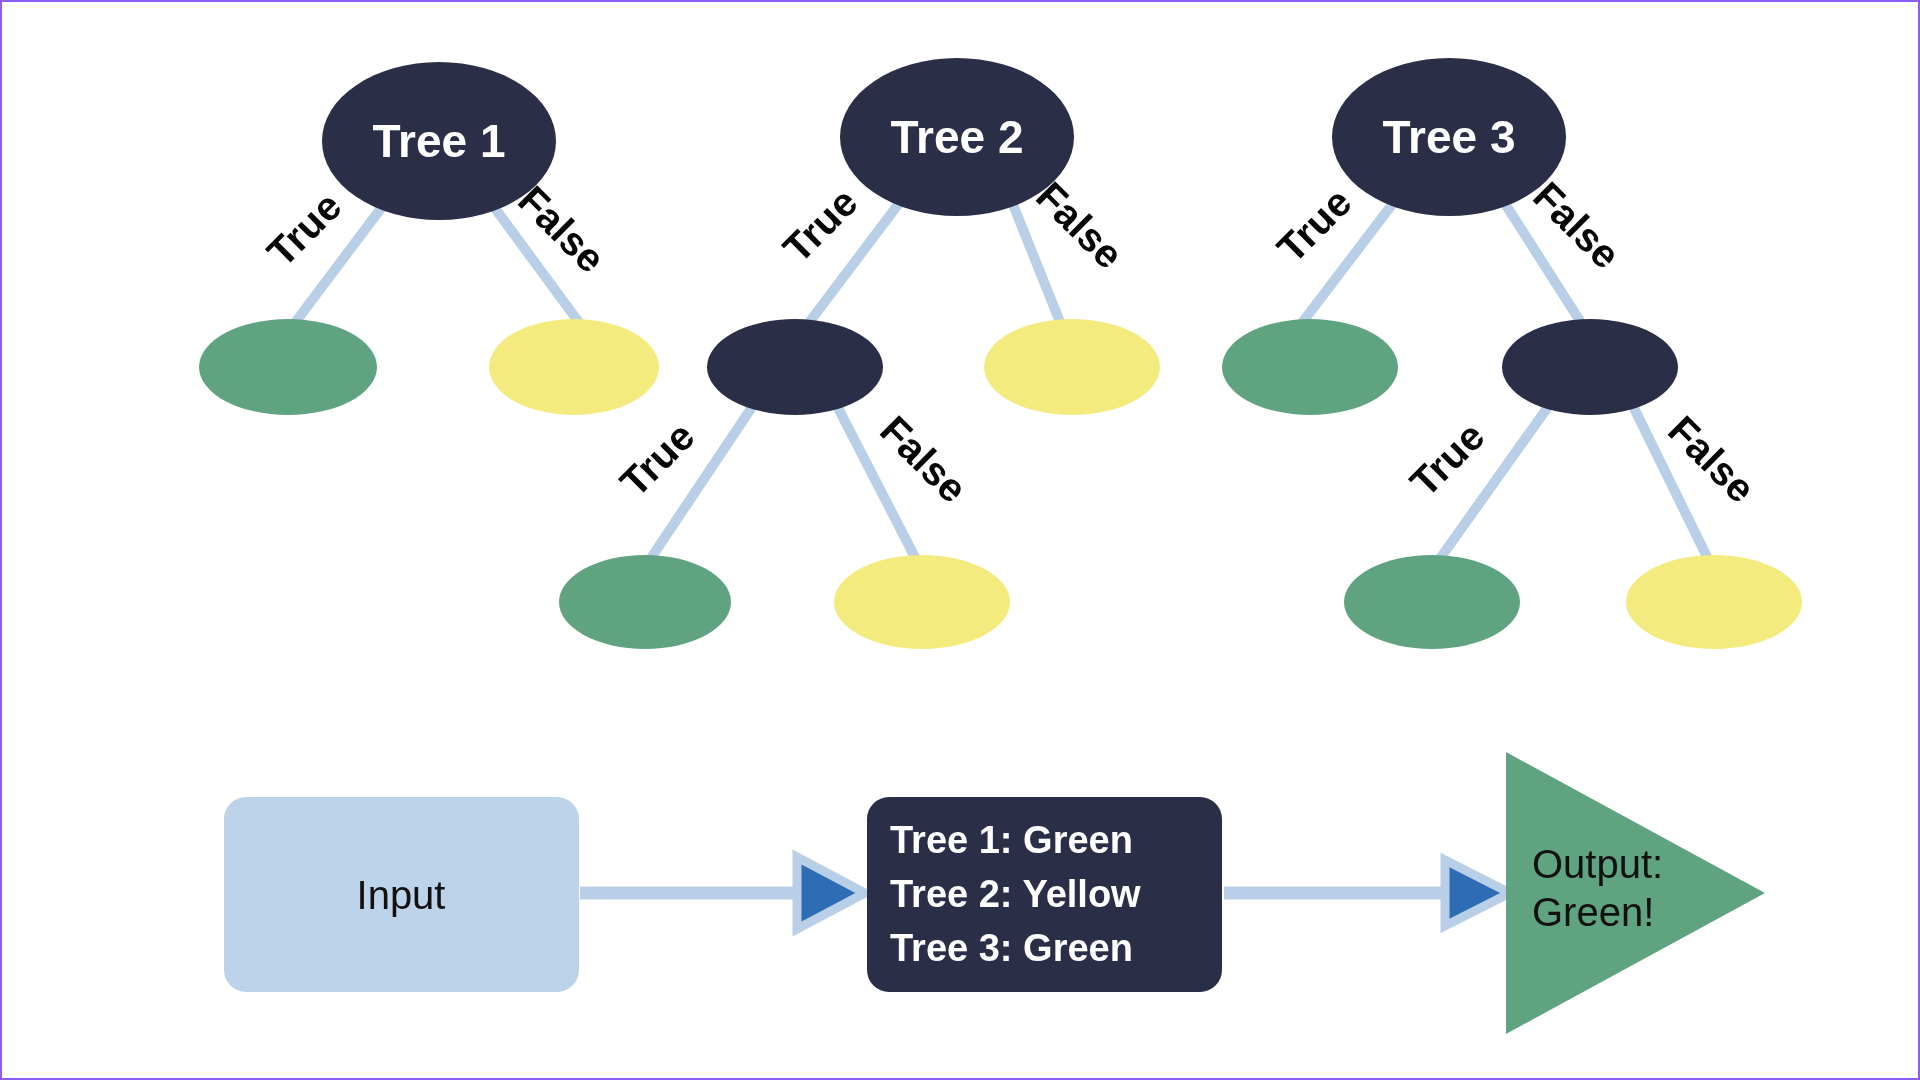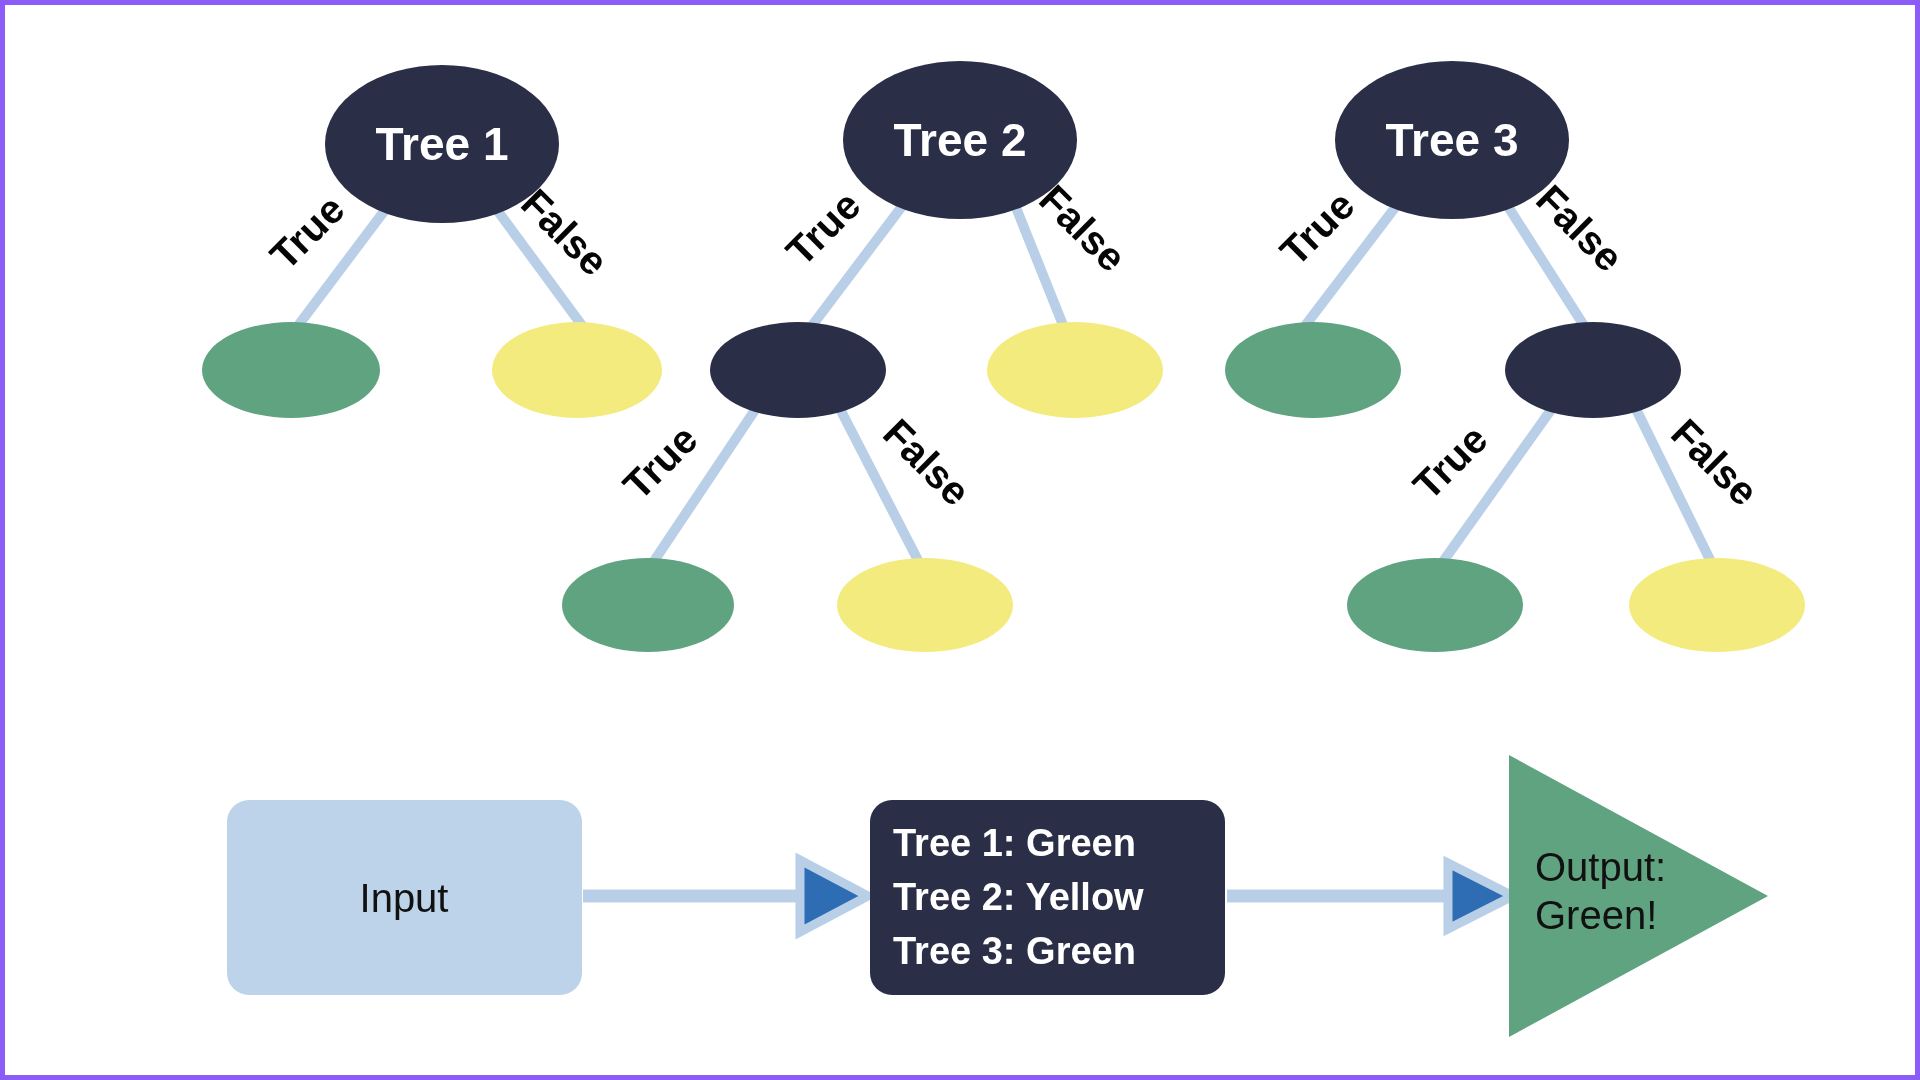--- a/index.html
+++ b/index.html
@@ -9,21 +9,21 @@
     background: #ffffff;
   }
   body {
     font-family: "Liberation Sans", sans-serif;
   }
   #canvas {
     position: relative;
     width: 1920px;
     height: 1080px;
     background: #ffffff;
-    border: 5px solid #8b5cf6;
+    border: 2px solid #8b5cf6;
     box-sizing: border-box;
     overflow: hidden;
   }
   #diagram-svg {
     position: absolute;
     left: 0;
     top: 0;
     width: 1920px;
     height: 1080px;
   }

